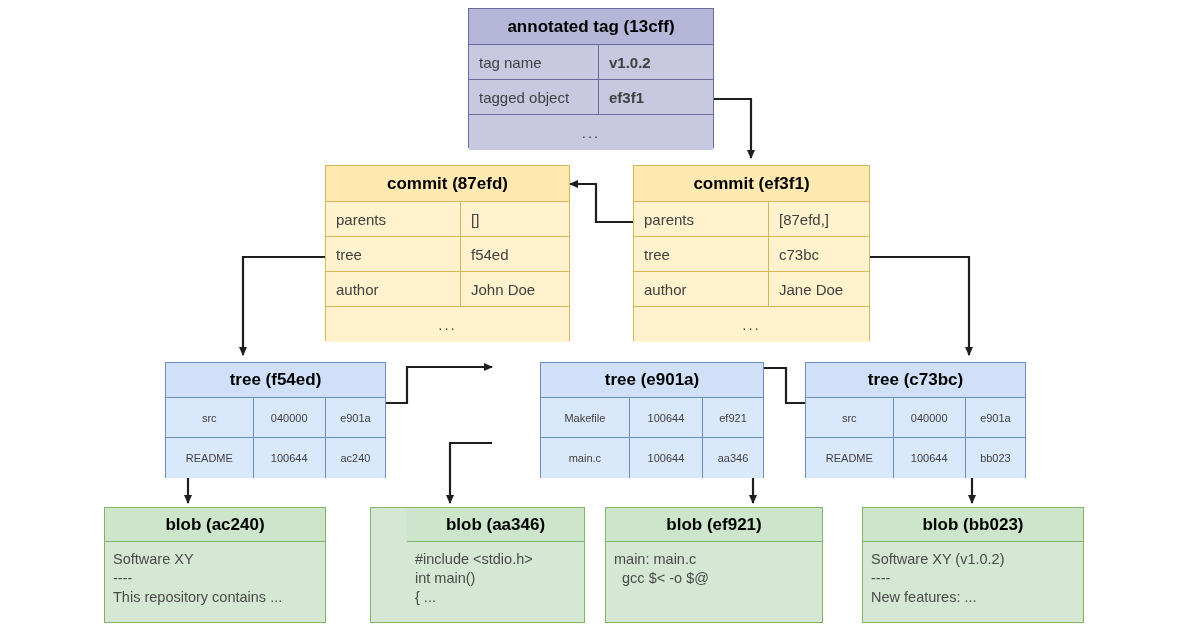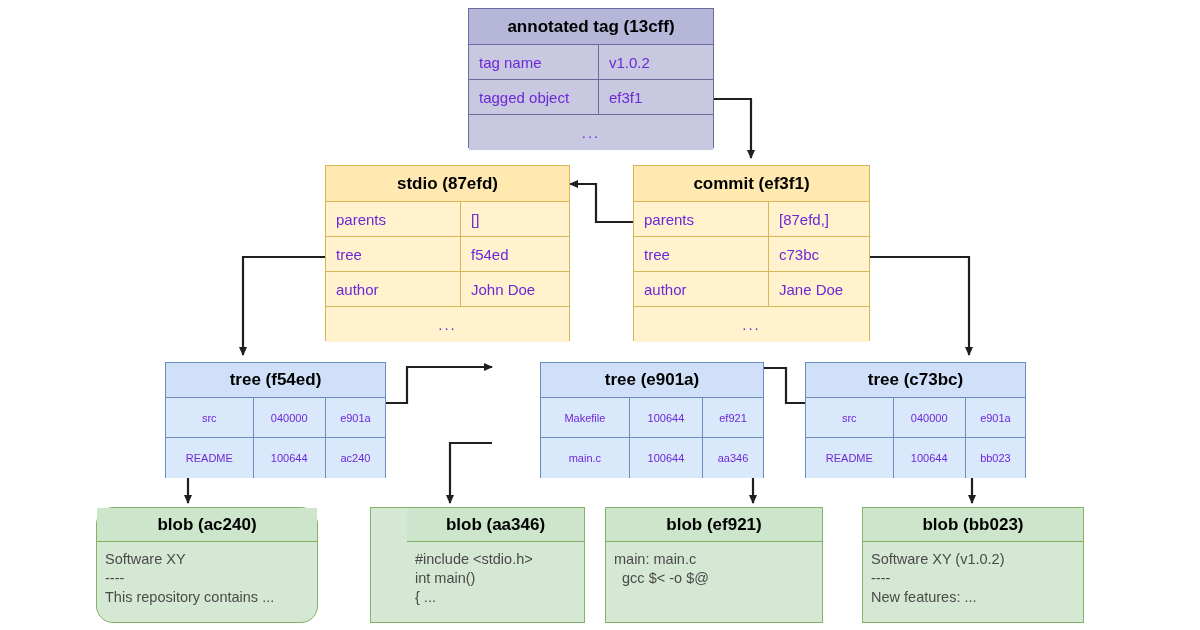--- a/index.html
+++ b/index.html
@@ -38,38 +38,38 @@
     color: #000000;
     box-sizing: border-box;
     display: flex;
     align-items: center;
     justify-content: center;
   }
   .node .row {
     display: flex;
     box-sizing: border-box;
     font-size: 15px;
-    color: #6d28d9;
+    color: #404040;
   }
   .node .row .cell {
     box-sizing: border-box;
     display: flex;
     align-items: center;
     padding: 0 10px;
     overflow: hidden;
     white-space: nowrap;
   }
 
   
   .tag-node { border-color: #6b6b9e; background: #c8c8e0; }
   .tag-node .title { background: #b6b6d8; border-bottom: 1px solid #6b6b9e; height: 36px; }
   .tag-node .row { border-bottom: 1px solid #6b6b9e; height: 35px; background: #c8c8e0; }
   .tag-node .row:last-child { border-bottom: none; }
   .tag-node .cell.k { width: 130px; border-right: 1px solid #6b6b9e; }
-  .tag-node .cell.v { flex: 1; }
+  .tag-node .cell.v { flex: 1; font-weight: bold; }
   .tag-node .row.ellipsis .cell { width: 100%; justify-content: center; border-right: none; letter-spacing: 2px; }
 
   
   .commit-node { border-color: #d6b656; background: #fff2cc; }
   .commit-node .title { background: #ffe9b0; border-bottom: 1px solid #d6b656; height: 36px; }
   .commit-node .row { border-bottom: 1px solid #d6b656; height: 35px; background: #fff2cc; }
   .commit-node .row:last-child { border-bottom: none; }
   .commit-node .cell.k { width: 135px; border-right: 1px solid #d6b656; }
   .commit-node .cell.v { flex: 1; }
   .commit-node .row.ellipsis .cell { width: 100%; justify-content: center; border-right: none; letter-spacing: 2px; }
@@ -138,21 +138,21 @@
     <div class="row">
       <div class="cell k">tagged object</div>
       <div class="cell v">ef3f1</div>
     </div>
     <div class="row ellipsis">
       <div class="cell">...</div>
     </div>
   </div>
 
   <div class="node commit-node" style="left:325px; top:165px; width:245px; height:176px;">
-    <div class="title">stdio (87efd)</div>
+    <div class="title">commit (87efd)</div>
     <div class="row">
       <div class="cell k">parents</div>
       <div class="cell v">[]</div>
     </div>
     <div class="row">
       <div class="cell k">tree</div>
       <div class="cell v">f54ed</div>
     </div>
     <div class="row">
       <div class="cell k">author</div>
@@ -217,21 +217,21 @@
       <div class="cell c2">040000</div>
       <div class="cell c3">e901a</div>
     </div>
     <div class="row">
       <div class="cell c1">README</div>
       <div class="cell c2">100644</div>
       <div class="cell c3">bb023</div>
     </div>
   </div>
 
-  <div class="node blob-node" style="left:96px; top:507px; width:222px; height:116px;border-radius:17px;">
+  <div class="node blob-node" style="left:104px; top:507px; width:222px; height:116px;">
     <div class="title">blob (ac240)</div>
     <div class="body">Software XY
 ----
 This repository contains ...</div>
   </div>
 
   <div class="node blob-node" style="left:370px; top:507px; width:215px; height:116px;padding-left:36px;">
     <div class="title">blob (aa346)</div>
     <div class="body">#include &lt;stdio.h&gt;
 int main()

